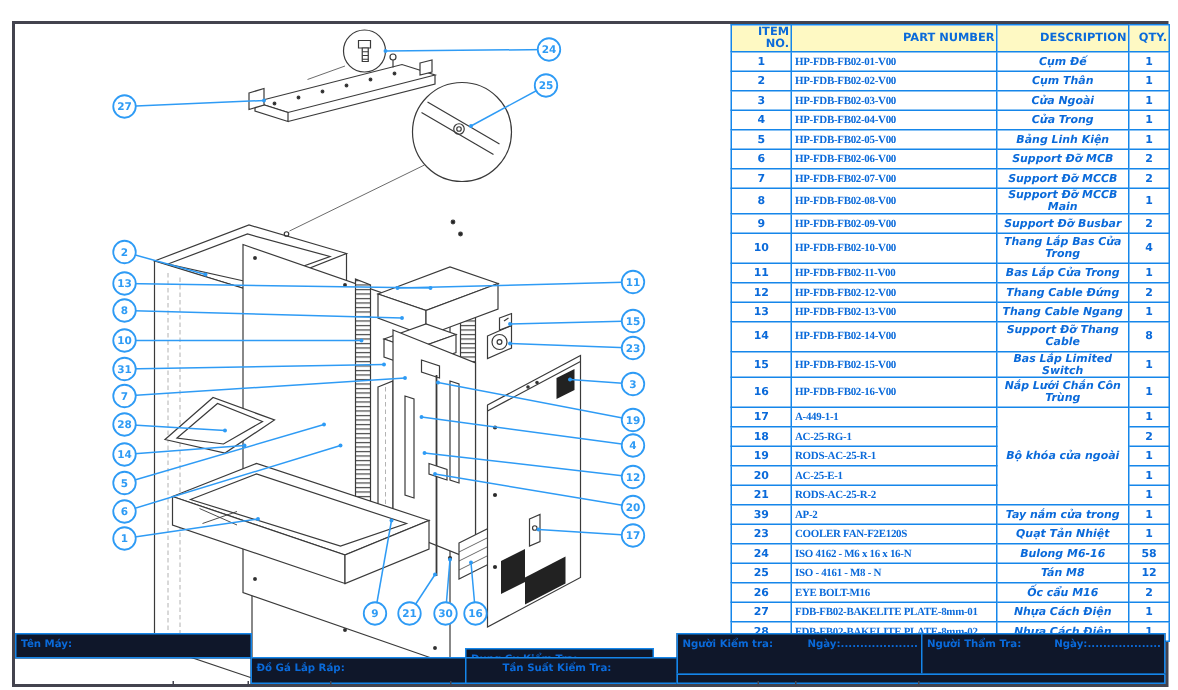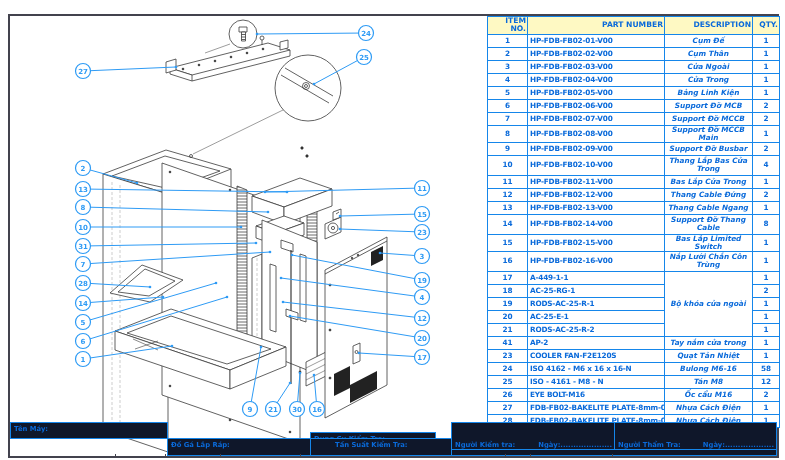--- a/index.html
+++ b/index.html
@@ -14,27 +14,27 @@
   svg.draw{position:absolute;left:0;top:0;}
   
   table.bom{position:absolute;left:487px;top:16px;width:292px;border-collapse:collapse;
             table-layout:fixed;background:#fff;}
   .bom th,.bom td{border:1px solid var(--bblue);color:var(--tblue);
       font:bold 7.3px "DejaVu Sans","Liberation Sans",sans-serif;
       text-align:center;padding:0 1px;line-height:1.1;overflow:hidden;}
   .bom th{height:15px;font-size:7.6px;background:#fef9c3;text-align:right;}
   .bom tr.h13{height:13px;}
   .bom tr.h20{height:20px;}
-  .bom td.pn{text-align:left;padding-left:2px;white-space:nowrap;letter-spacing:-0.2px;}
+  .bom td.pn{text-align:left;padding-left:2px;white-space:nowrap;letter-spacing:-0.2px;font-family:Liberation Serif, serif;}
   .bom td.desc{white-space:normal;font-style:italic;}
   
   .tb-cell{position:absolute;border:1px solid var(--bblue);background:#0f172a;
       font:bold 6.8px "DejaVu Sans","Liberation Sans",sans-serif;color:var(--tblue);
       padding:2px 2px 0 3px;}
-  .tb-sign{display:flex;justify-content:space-between;align-items:flex-end;}
+  .tb-sign{display:flex;justify-content:space-between;align-items:flex-start;}
   .tick{position:absolute;width:1px;height:4px;background:#43434e;bottom:2px;}
 </style>
 </head>
 <body>
 
 <div class="sheet">
   <div class="frame"></div>
 
   <svg class="draw" width="487" height="460" viewBox="0 0 487 460">
     <defs>
@@ -408,21 +408,21 @@
           <td>20</td>
           <td class="pn">AC-25-E-1</td>
           <td>1</td>
         </tr>
         <tr class="h13">
           <td>21</td>
           <td class="pn">RODS-AC-25-R-2</td>
           <td>1</td>
         </tr>
         <tr class="h13">
-          <td>41</td>
+          <td>39</td>
           <td class="pn">AP-2</td>
           <td class="desc">Tay nắm cửa trong</td>
           <td>1</td>
         </tr>
         <tr class="h13">
           <td>23</td>
           <td class="pn">COOLER FAN-F2E120S</td>
           <td class="desc">Quạt Tản Nhiệt</td>
           <td>1</td>
         </tr>

